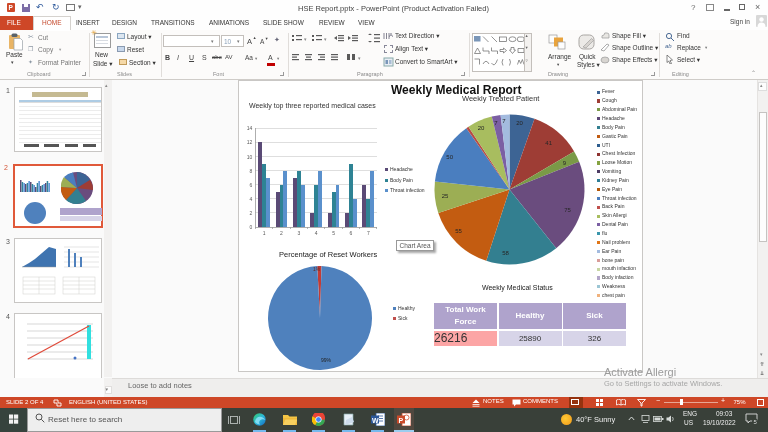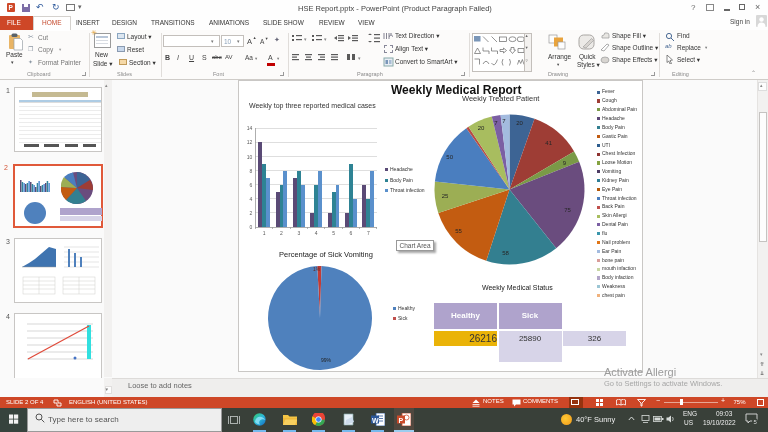--- a/index.html
+++ b/index.html
@@ -1,20 +1,20 @@
 <!DOCTYPE html>
 <html><head><meta charset="utf-8"><style>
 *{margin:0;padding:0;box-sizing:border-box}
 body{font-family:"Liberation Sans",sans-serif;width:768px;height:432px;overflow:hidden;position:relative;background:#fafafa}
 .abs{position:absolute}
 .nw{white-space:nowrap}
 </style></head><body>
 
 <div class="abs" style="left:0;top:0;width:768px;height:16px;background:#fefefe"></div>
-<div class="abs nw" style="left:298px;top:4px;font-size:7.5px;color:#444">HSE Report.pptx - PowerPoint (Product Paragraph Failed)</div>
+<div class="abs nw" style="left:298px;top:4px;font-size:7.5px;color:#444">HSE Report.pptx - PowerPoint (Product Activation Failed)</div>
 
 <div class="abs" style="left:7px;top:3px;width:8px;height:9px;background:#ce4727;border-radius:1px"></div>
 <div class="abs" style="left:8.5px;top:4px;font-size:6.5px;color:#fff;font-weight:bold">P</div>
 <div class="abs" style="left:22px;top:4px;width:8px;height:8px;background:#7c6da6"></div>
 <div class="abs" style="left:24px;top:4px;width:4px;height:3px;background:#fff"></div>
 <div class="abs nw" style="left:36px;top:2px;font-size:9px;color:#2b579a">↶</div>
 <div class="abs nw" style="left:52px;top:2px;font-size:9px;color:#2b579a">↻</div>
 <div class="abs" style="left:66px;top:4px;width:9px;height:7px;border:1px solid #777"></div>
 <div class="abs nw" style="left:78px;top:3px;font-size:7px;color:#666">▾</div>
 
@@ -499,43 +499,44 @@
 <div style="position:absolute;left:602px;top:256.6px;font-size:5px;color:#333;white-space:nowrap">bone pain</div>
 <div style="position:absolute;left:597px;top:267.6px;width:3.2px;height:3.2px;background:#c6d6a2"></div>
 <div style="position:absolute;left:602px;top:265.4px;font-size:5px;color:#333;white-space:nowrap">mouth infaction</div>
 <div style="position:absolute;left:597px;top:276.4px;width:3.2px;height:3.2px;background:#b3a6c9"></div>
 <div style="position:absolute;left:602px;top:274.2px;font-size:5px;color:#333;white-space:nowrap">Body infaction</div>
 <div style="position:absolute;left:597px;top:285.3px;width:3.2px;height:3.2px;background:#9cc6d4"></div>
 <div style="position:absolute;left:602px;top:283.1px;font-size:5px;color:#333;white-space:nowrap">Weakness</div>
 <div style="position:absolute;left:597px;top:294.1px;width:3.2px;height:3.2px;background:#f0b27d"></div>
 <div style="position:absolute;left:602px;top:291.9px;font-size:5px;color:#333;white-space:nowrap">chest pain</div>
 
-<div class="abs nw" style="left:279px;top:250px;font-size:7.5px;color:#222">Percentage of Sick Vomiting</div>
+<div class="abs nw" style="left:279px;top:250px;font-size:7.5px;color:#222">Percentage of Reset Workers</div>
 <svg class="abs" style="left:260px;top:258px" width="120" height="120" viewBox="260 258 120 120">
 <path d="M320.0 318.0 L317.28 266.07 A52 52 0 0 1 321.52 266.02 Z" fill="#c23c36"></path>
     <path d="M320.0 318.0 L321.52 266.02 A52 52 0 1 1 317.28 266.07 Z" fill="#4f81bd"></path>
 </svg>
 <div class="abs nw" style="left:313px;top:266px;font-size:5px;color:#632523">1%</div>
 <div class="abs nw" style="left:321px;top:357px;font-size:5px;color:#222">99%</div>
 <div class="abs" style="left:392.5px;top:307px;width:3.2px;height:3.2px;background:#4f81bd"></div>
 <div class="abs nw" style="left:398px;top:305px;font-size:5px;color:#333">Healthy</div>
 <div class="abs" style="left:392.5px;top:317px;width:3.2px;height:3.2px;background:#c0504d"></div>
 <div class="abs nw" style="left:398px;top:315px;font-size:5px;color:#333">Sick</div>
 
 <div class="abs nw" style="left:396px;top:240px;width:38px;height:10.5px;background:#fff;border:1px solid #999;box-shadow:1.5px 1.5px 2px rgba(0,0,0,0.35);font-size:6.5px;color:#555;text-align:center;line-height:10.5px">Chart Area</div>
 
 <div class="abs nw" style="left:482px;top:284px;font-size:7px;color:#222">Weekly Medical Status</div>
 <div class="abs" style="left:434px;top:303px;width:192px;height:43px">
   <div style="display:flex;gap:1.5px">
+    <div style="width:63px;height:26px;background:#afa3cc;color:#fff;font-weight:bold;font-size:8px;text-align:center;line-height:12px;padding-top:1px">Total Work<br>Force</div>
     <div style="width:63px;height:26px;background:#afa3cc;color:#fff;font-weight:bold;font-size:8px;text-align:center;line-height:25px">Healthy</div>
     <div style="width:63px;height:26px;background:#afa3cc;color:#fff;font-weight:bold;font-size:8px;text-align:center;line-height:25px">Sick</div>
   </div>
   <div style="display:flex;gap:1.5px;margin-top:1.5px">
-    <div style="width:63px;height:15px;background:#eab308;color:#333;font-size:10px;text-align:right;line-height:15px">26216</div>
-    <div style="width:63px;height:31px;background:#d7d4e8;color:#333;font-size:8px;text-align:center;line-height:15px">25890</div>
+    <div style="width:63px;height:15px;background:#fca5a5;color:#333;font-size:12px;text-align:left;line-height:15px">26216</div>
+    <div style="width:63px;height:15px;background:#d7d4e8;color:#333;font-size:8px;text-align:center;line-height:15px">25890</div>
     <div style="width:63px;height:15px;background:#d7d4e8;color:#333;font-size:8px;text-align:center;line-height:15px">326</div>
   </div>
 </div>
 
 <div class="abs nw" style="left:604px;top:366px;font-size:11px;color:#9b9b9b;z-index:5">Activate Allergi</div>
 <div class="abs nw" style="left:604px;top:379px;font-size:7.5px;color:#a6a6a6;z-index:5">Go to Settings to activate Windows.</div>
 
 <div class="abs" style="left:757px;top:80px;width:11px;height:298px;background:#f2f1f0;border-left:1px solid #e5e3e1"></div>
 <div class="abs" style="left:758px;top:82px;width:9px;height:9px;background:#fdfdfd;border:1px solid #ddd"></div>
 <div class="abs nw" style="left:760px;top:82px;font-size:5px;color:#888">▴</div>
@@ -595,21 +596,21 @@
     <rect x="0" y="0.5" width="4.2" height="4.2" fill="#f2f2f2"></rect>
     <rect x="5" y="0.5" width="4.2" height="4.2" fill="#f2f2f2"></rect>
     <rect x="0" y="5.5" width="4.2" height="4.2" fill="#f2f2f2"></rect>
     <rect x="5" y="5.5" width="4.2" height="4.2" fill="#f2f2f2"></rect>
   </svg>
 <div class="abs" style="left:27px;top:408px;width:195px;height:24px;background:#eeeeee;border:1px solid #9a9a9a"></div>
 <svg class="abs" style="left:35px;top:413px" width="10" height="10" fill="none" stroke="#555" stroke-width="1">
     <circle cx="4" cy="4" r="3"></circle>
     <line x1="6.3" y1="6.3" x2="9.3" y2="9.3"></line>
   </svg>
-<div class="abs nw" style="left:48px;top:415px;font-size:8px;color:#555">Type here to search</div>
+<div class="abs nw" style="left:48px;top:415px;font-size:8px;color:#555">Reset here to search</div>
 <svg class="abs" style="left:228px;top:414px" width="12" height="12" fill="none" stroke="#b9bebc" stroke-width="0.9">
     <rect x="2.5" y="2.5" width="7" height="7"></rect>
     <line x1="0.5" y1="2" x2="0.5" y2="10"></line>
     <line x1="11.5" y1="2" x2="11.5" y2="10"></line>
   </svg>
 <svg class="abs" style="left:253px;top:413px" width="13" height="13">
 <defs>
       <linearGradient id="eg" x1="0" y1="0" x2="1" y2="1">
         <stop offset="0" stop-color="#35c967"></stop>
         <stop offset="0.5" stop-color="#2bb8d8"></stop>

